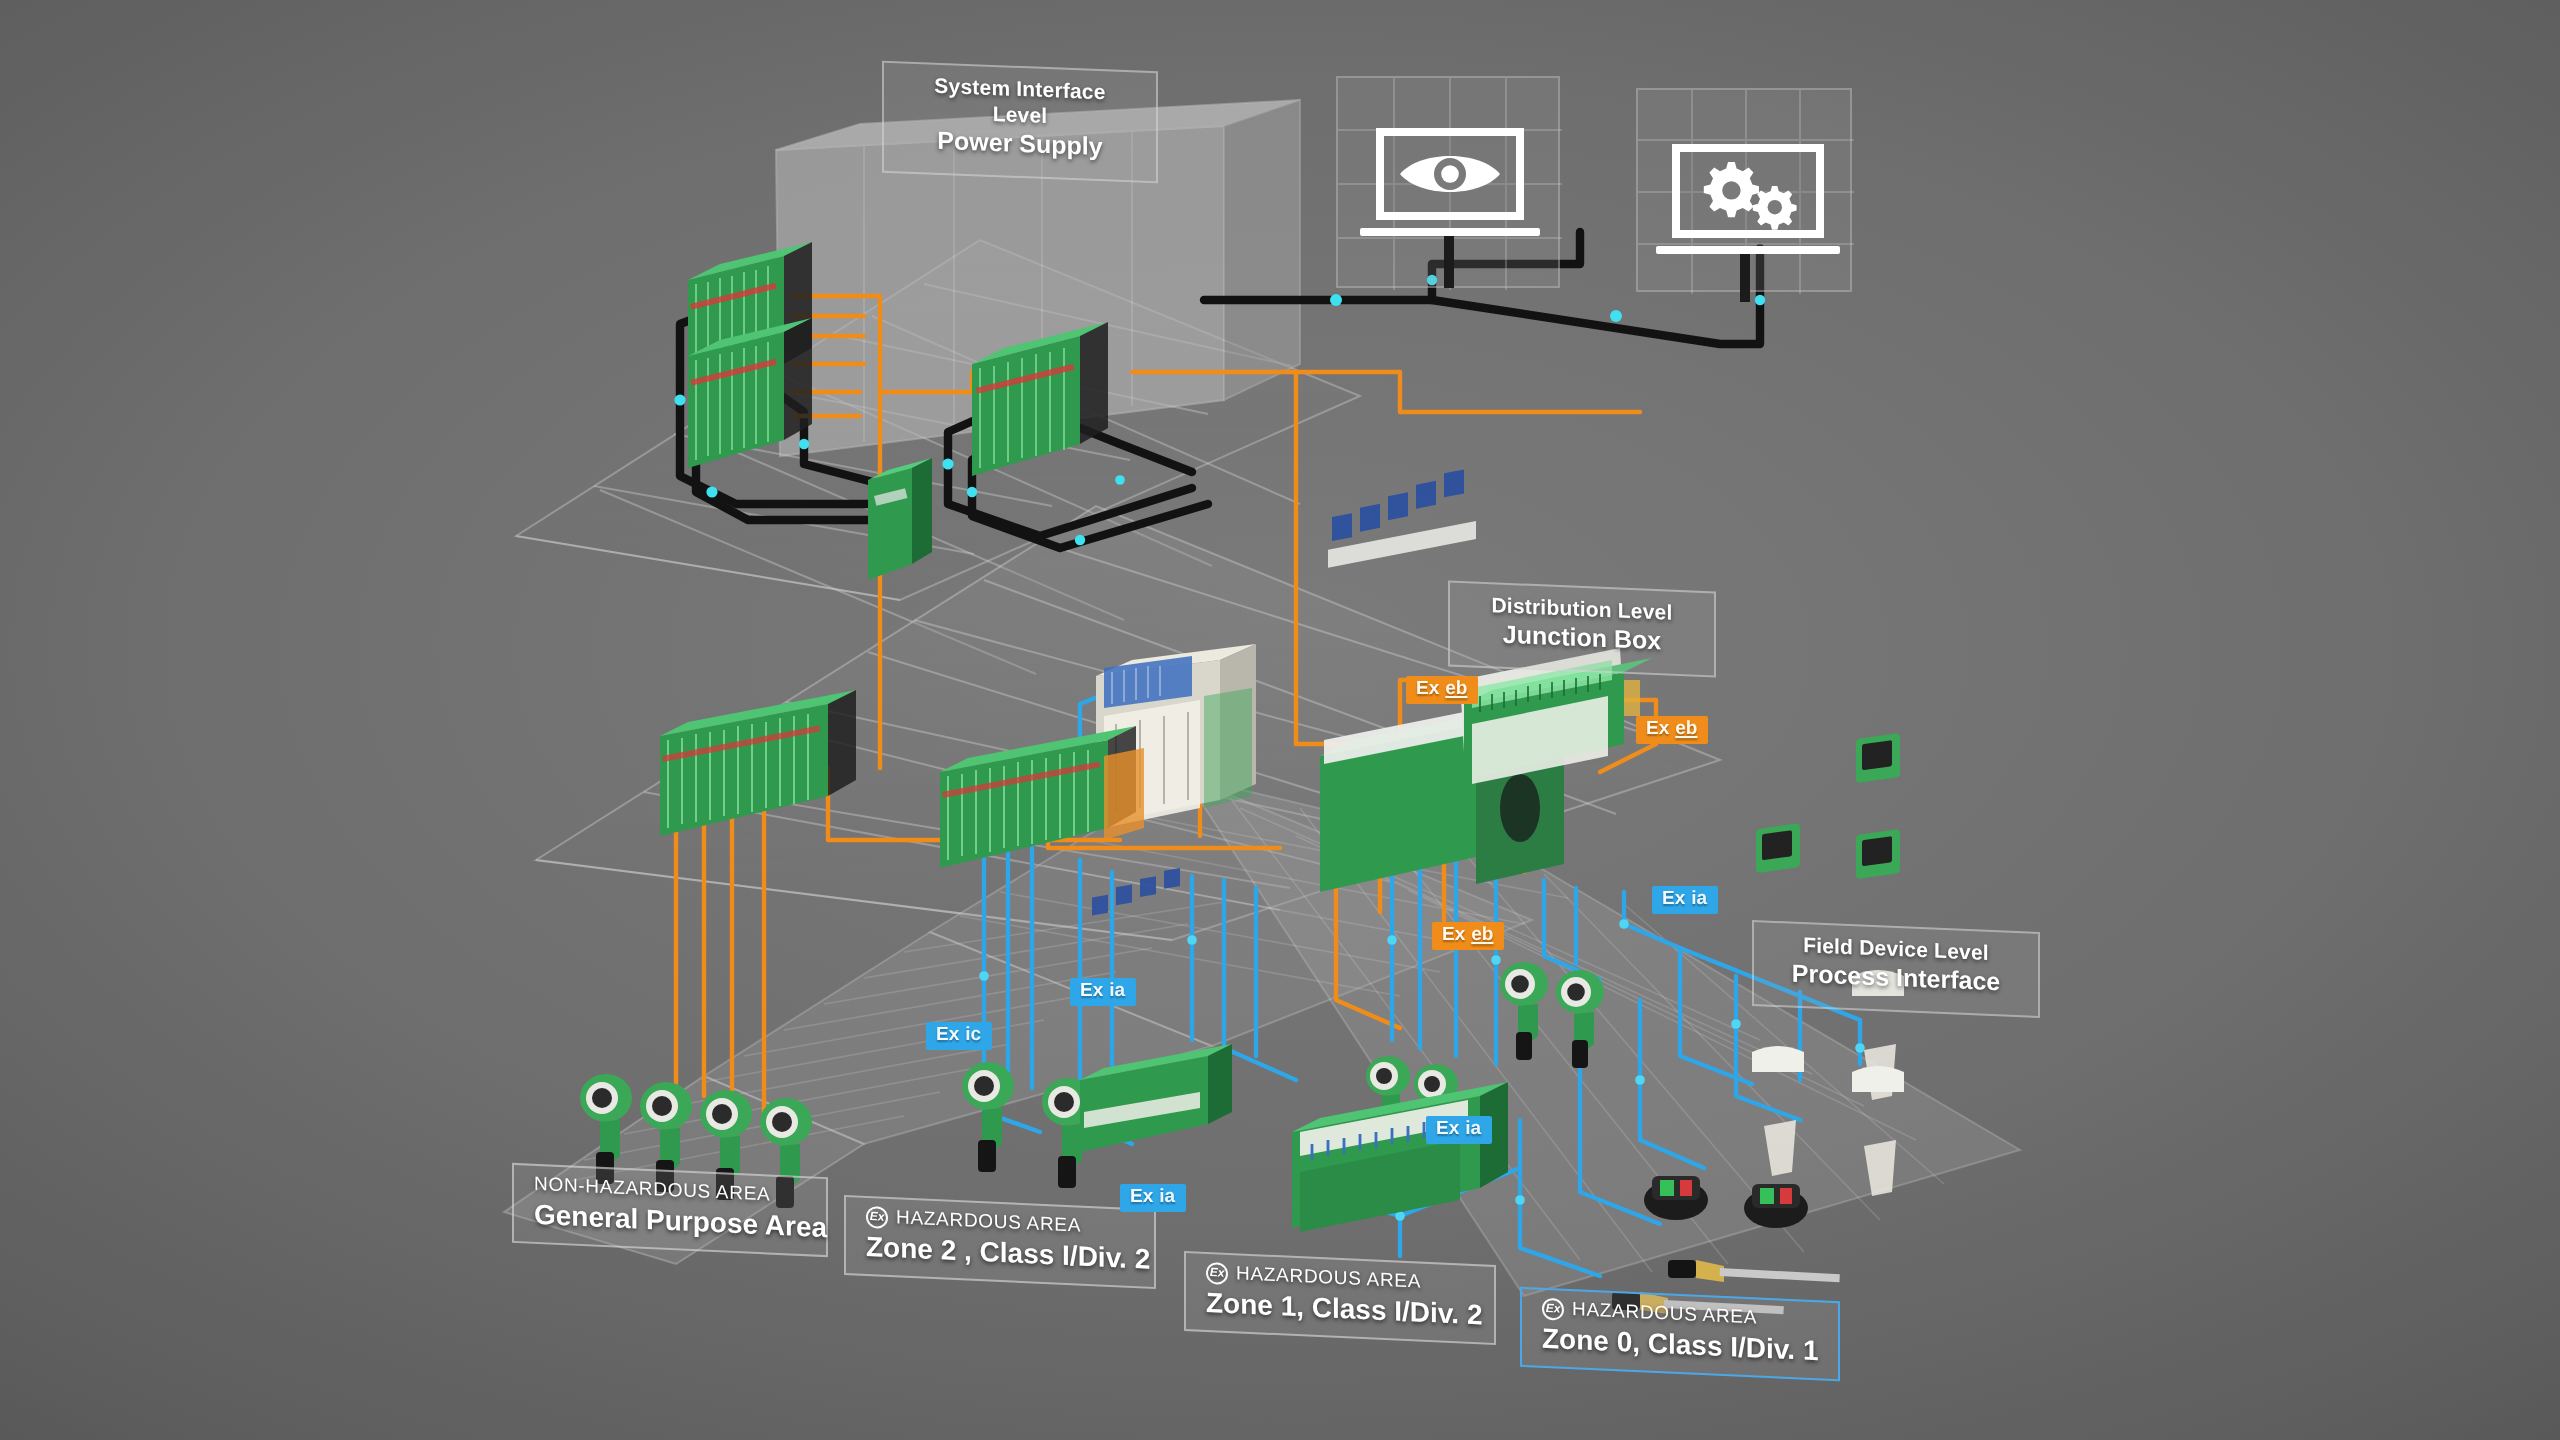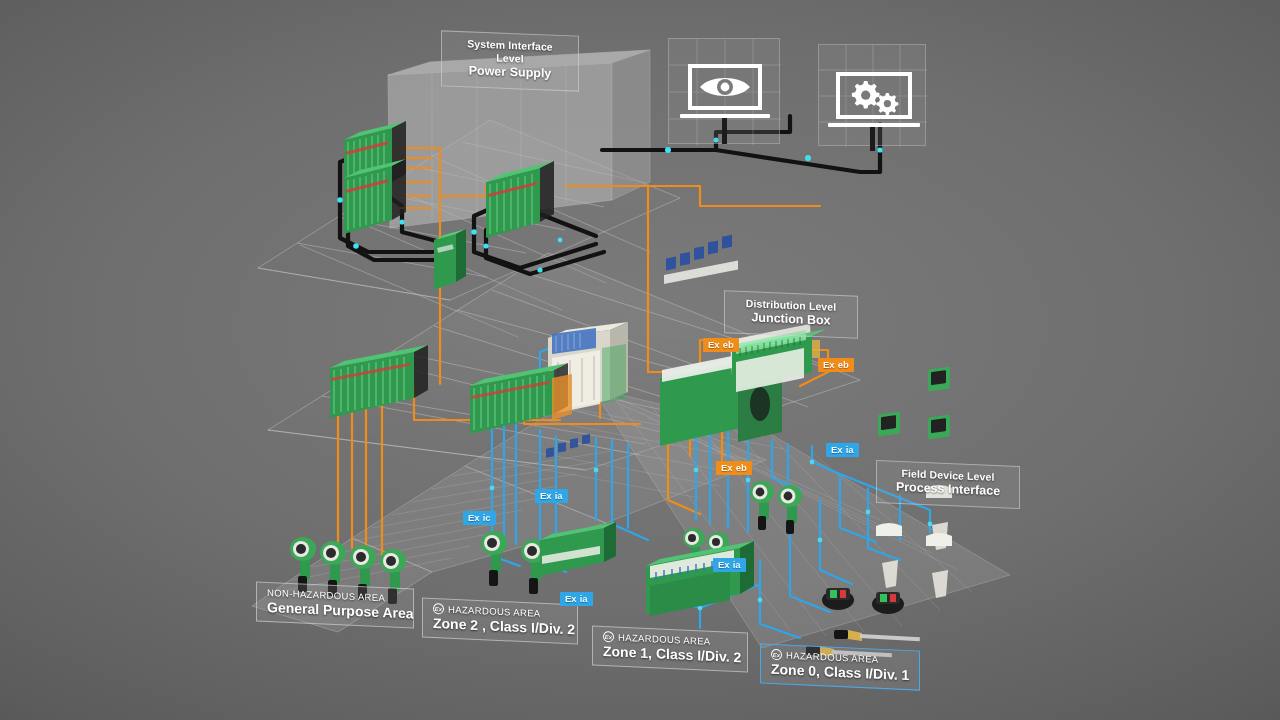--- a/index.html
+++ b/index.html
@@ -47,21 +47,21 @@
   
   .exbadge{
     position:absolute; display:flex; align-items:center; gap:3px;
     padding:1px 5px 2px; font-size:9.5px; font-weight:700; color:#fff;
     text-shadow:0 1px 1px rgba(0,0,0,.35);
     border-radius:1px;
   }
   .exbadge .ex{ opacity:.95; }
   .exbadge .code{ }
   .exbadge.orange{ background:#f08c1a; }
-  .exbadge.orange .code{ color:#fff7e8; }
+  .exbadge.orange .code{ color:#fff7e8;text-decoration:underline; }
   .exbadge.blue{ background:#2ea6e8; }
   .exbadge.blue .code{ color:#e8f7ff; }
   .exbadge::after{
     content:""; position:absolute; left:0; top:100%;
     border-left:0 solid transparent; border-top:5px solid transparent;
   }
 
   
   .monwrap{ position:absolute; }
   .monpanel{ position:absolute; background:rgba(150,150,150,.20); border:1px solid rgba(210,210,210,.35); }

